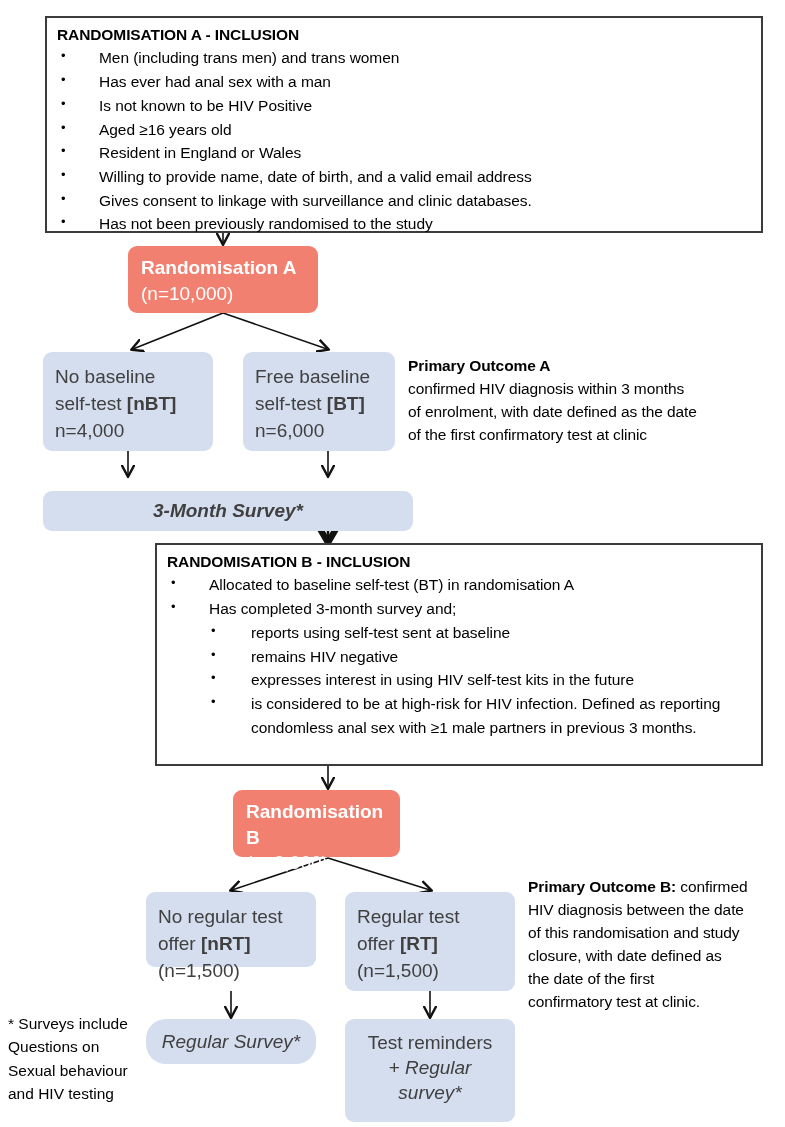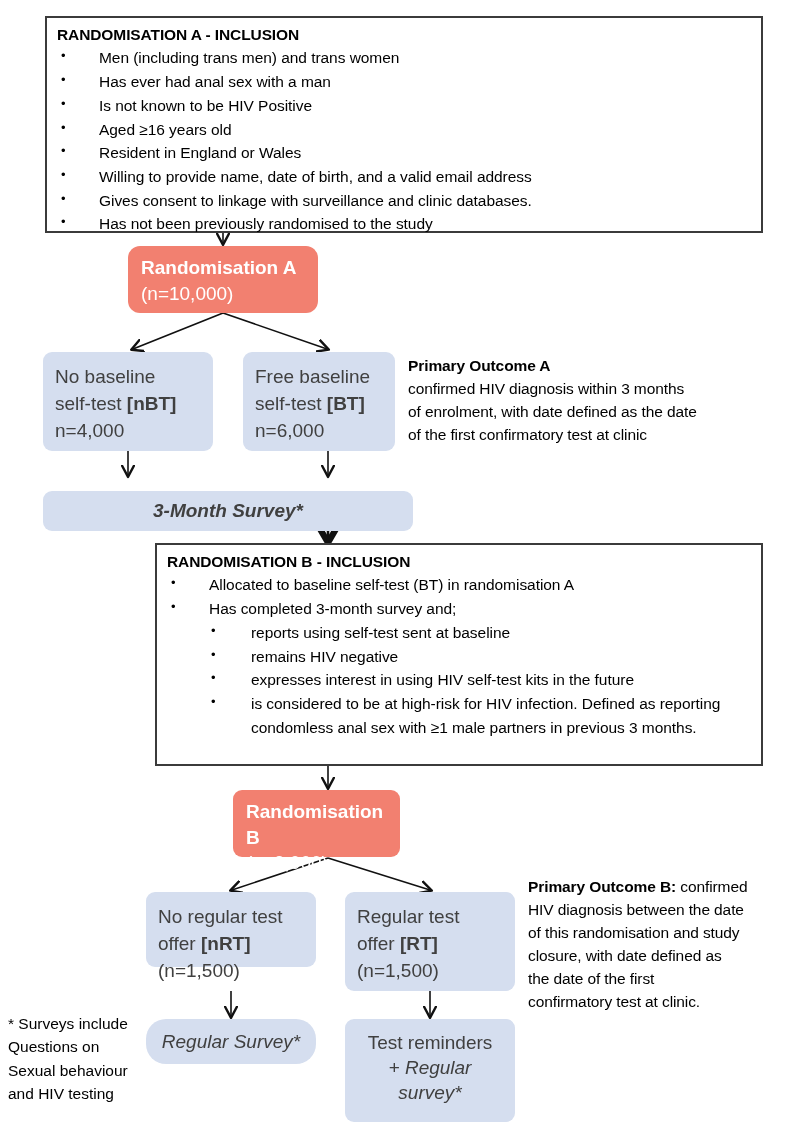--- a/index.html
+++ b/index.html
@@ -187,21 +187,21 @@
     <div class="bullet-row bullet-l1">
       <span class="bullet-dot">•</span>
       <span class="bullet-text">Gives consent to linkage with surveillance and clinic databases.</span>
     </div>
     <div class="bullet-row bullet-l1">
       <span class="bullet-dot">•</span>
       <span class="bullet-text">Has not been previously randomised to the study</span>
     </div>
   </div>
 
-  <div class="box rounded salmon pad-node" style="left:128px; top:246px; width:190px; height:67px;border-radius:12px;">
+  <div class="box rounded salmon pad-node" style="left:128px; top:246px; width:190px; height:67px;">
     <div class="node-title">Randomisation A</div>
     <div class="node-sub">(n=10,000)</div>
   </div>
 
   <div class="box rounded bluebox" style="left:43px; top:352px; width:170px; height:99px; padding:12px 0 0 12px;">
     <div class="node-line">No baseline</div>
     <div class="node-line"><span>self-test </span><b>[nBT]</b></div>
     <div class="node-line">n=4,000</div>
   </div>
 

